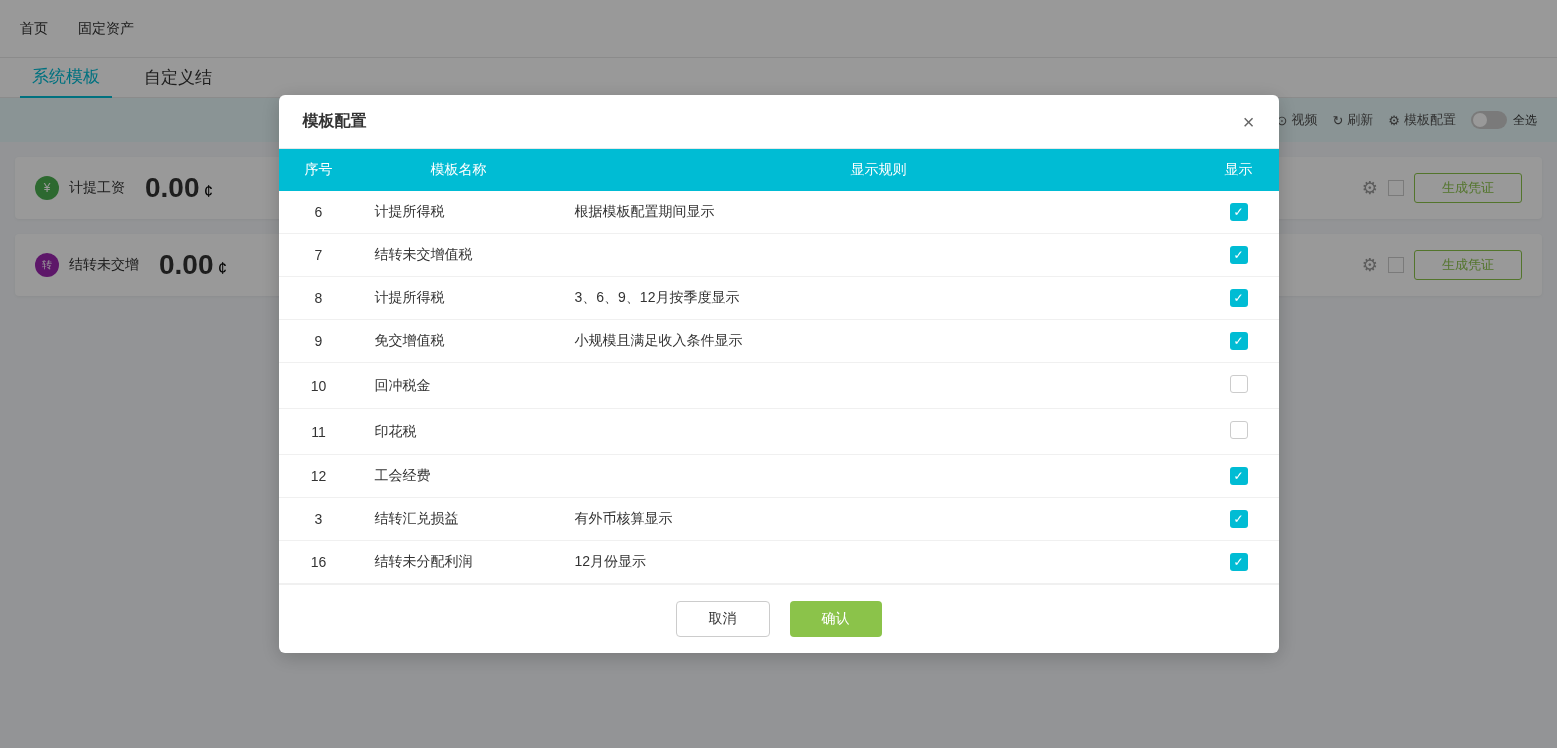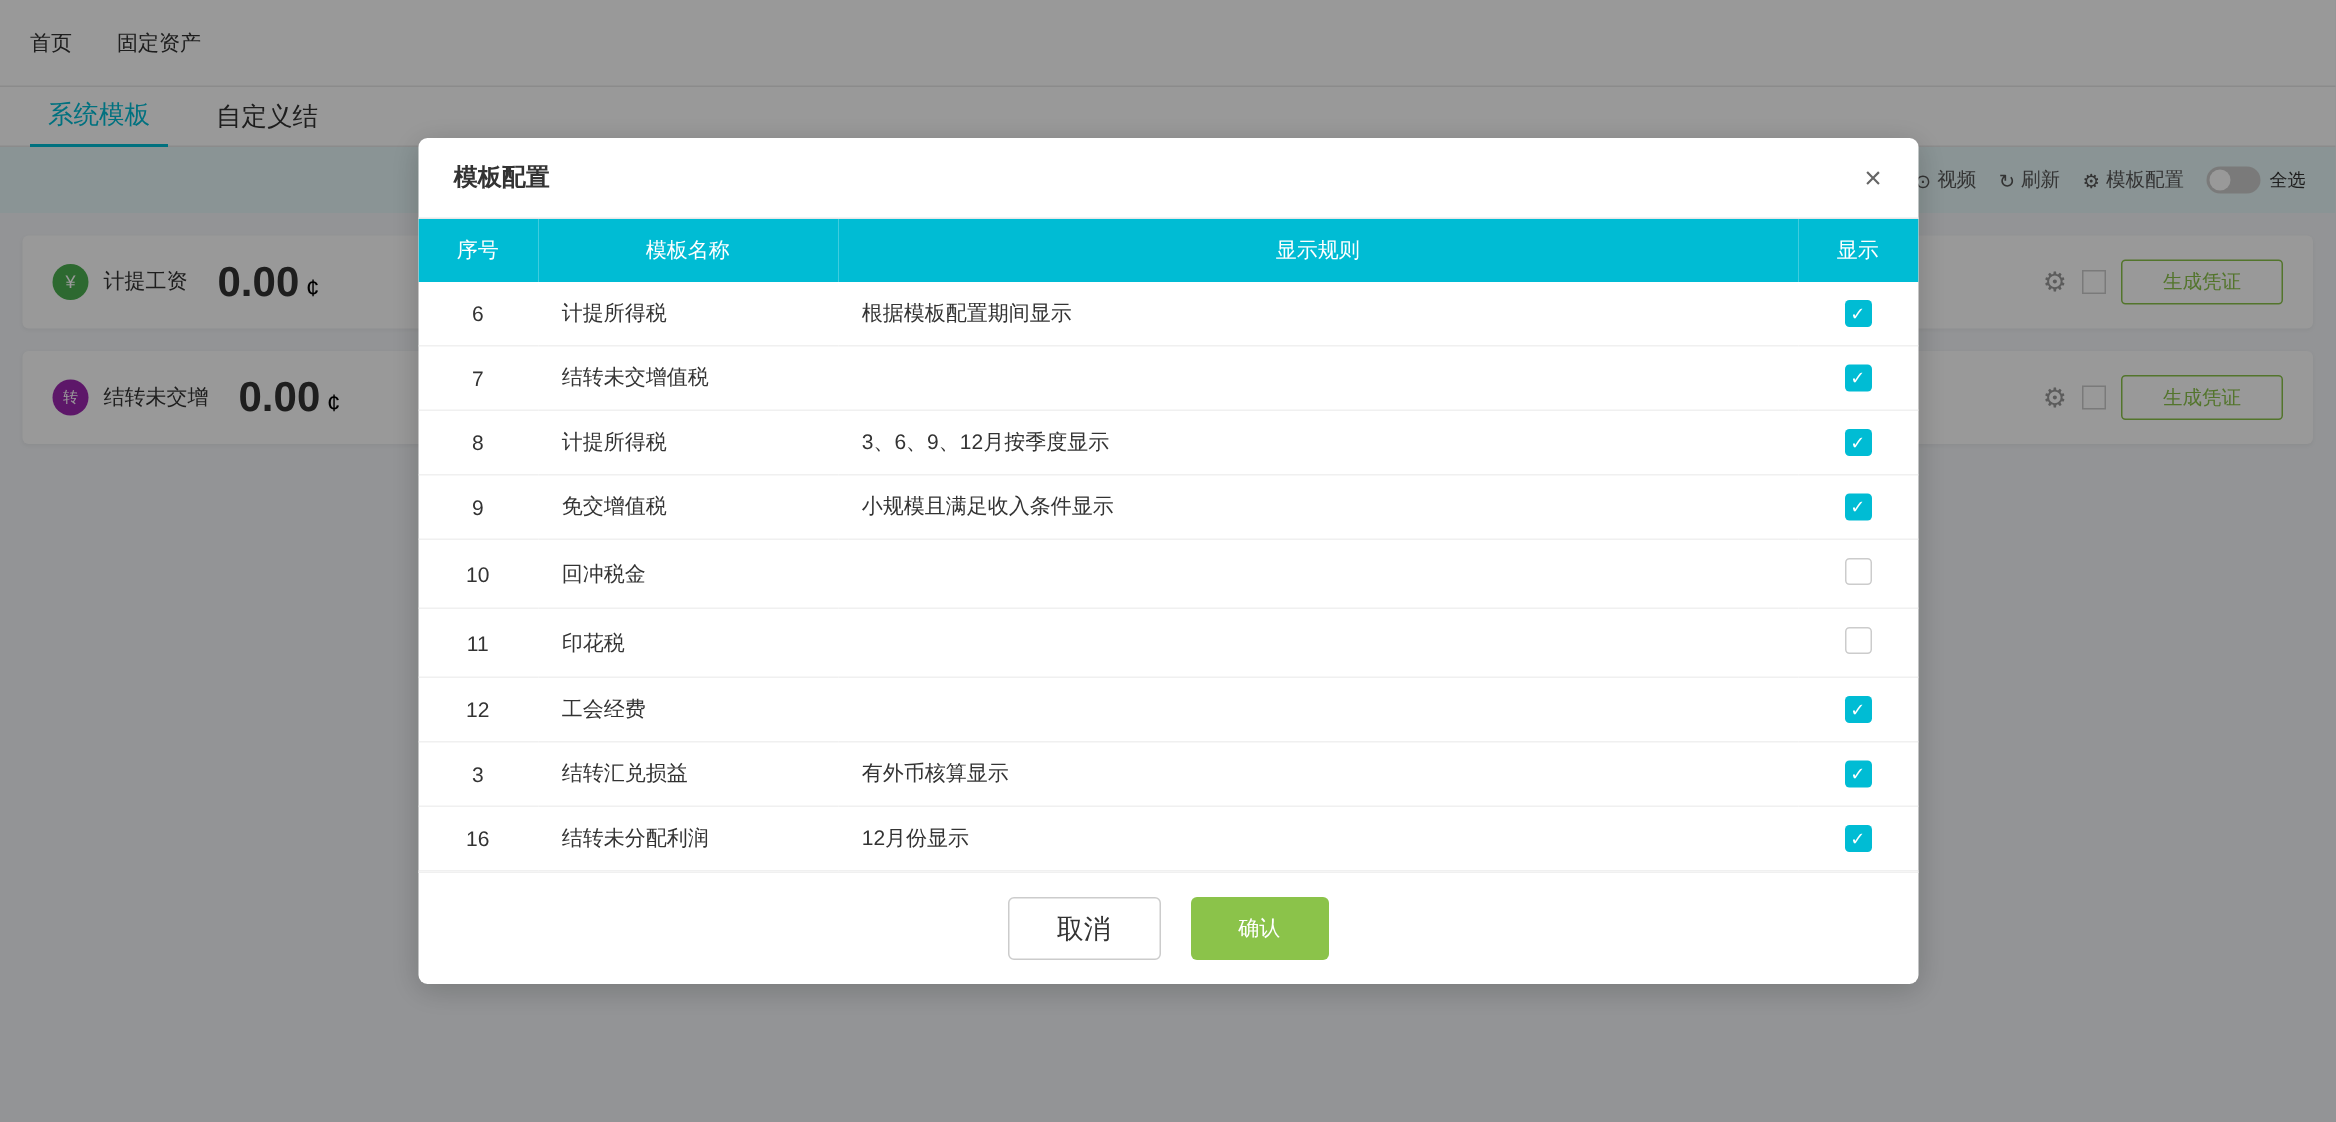--- a/index.html
+++ b/index.html
@@ -305,21 +305,21 @@
       justify-content: center;
       gap: 20px;
       border-top: 1px solid #f0f0f0;
     }
     .btn-cancel {
       border: 1px solid #ccc;
       background: #fff;
       color: #333;
       padding: 8px 32px;
       border-radius: 4px;
-      font-size: 18px;
+      font-size: 14px;
       cursor: pointer;
     }
     .btn-confirm {
       background: #8bc34a;
       border: none;
       color: #fff;
       padding: 8px 32px;
       border-radius: 4px;
       font-size: 14px;
       cursor: pointer;

